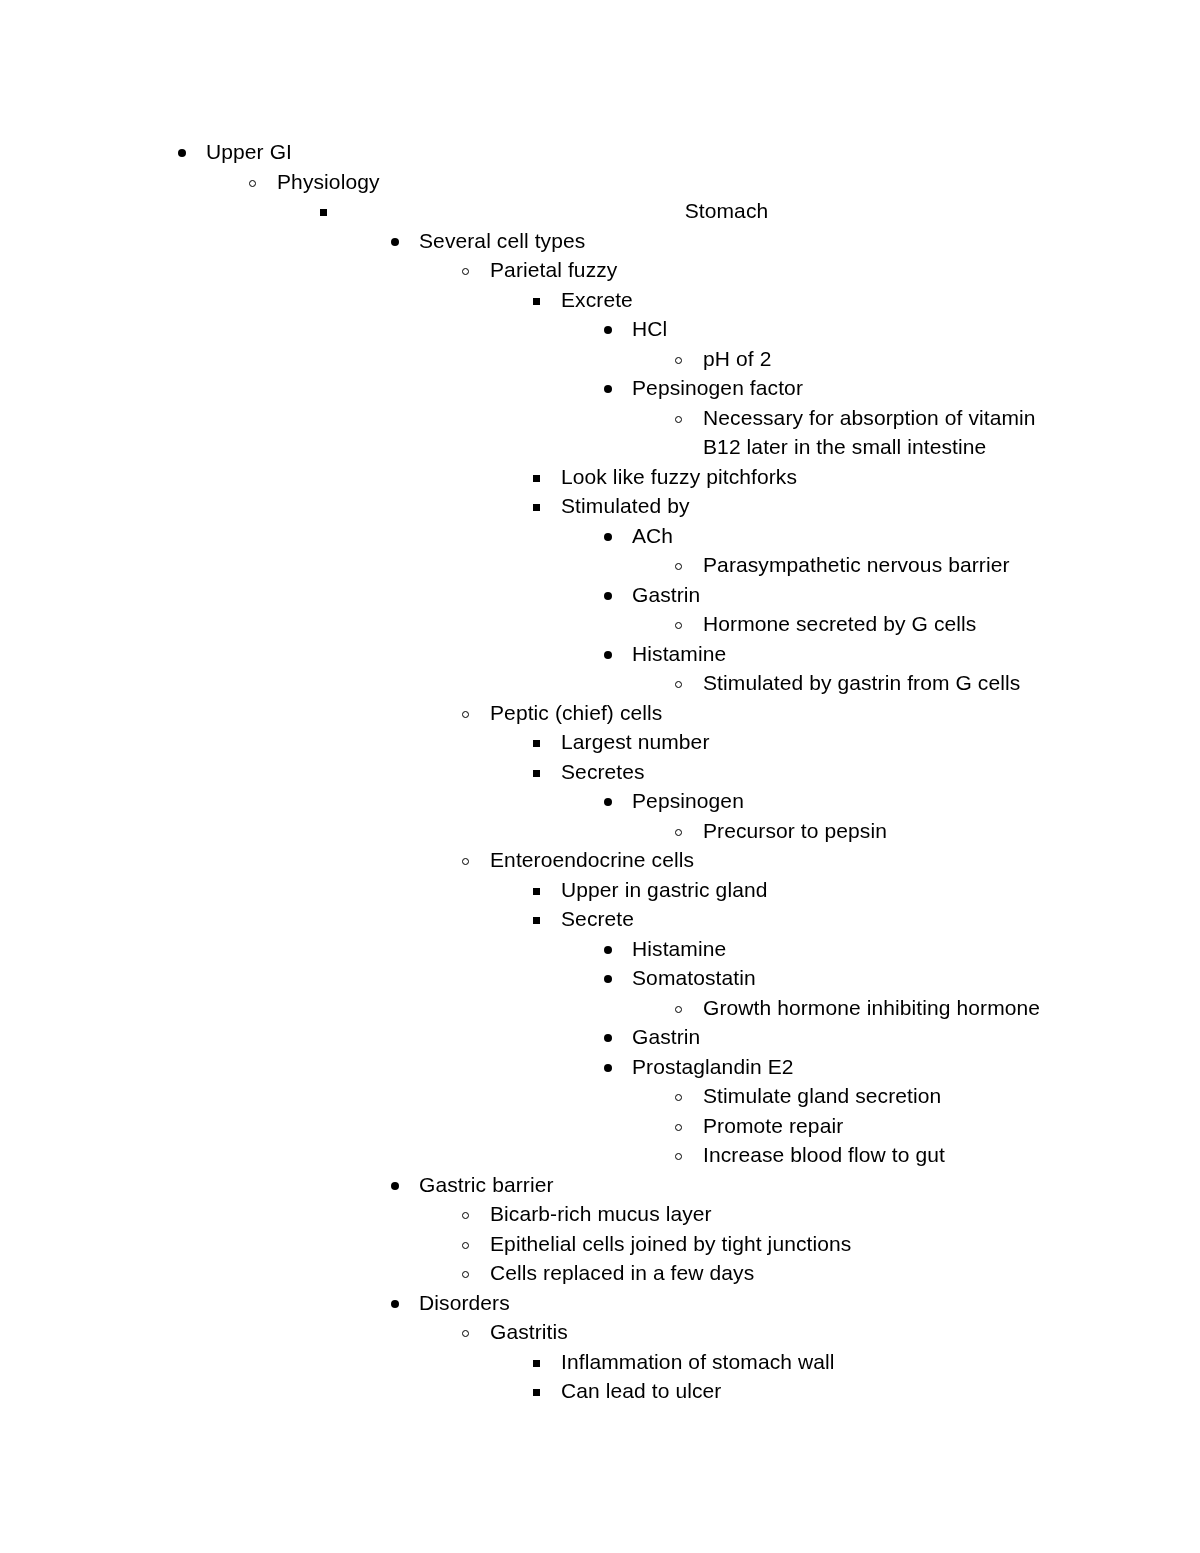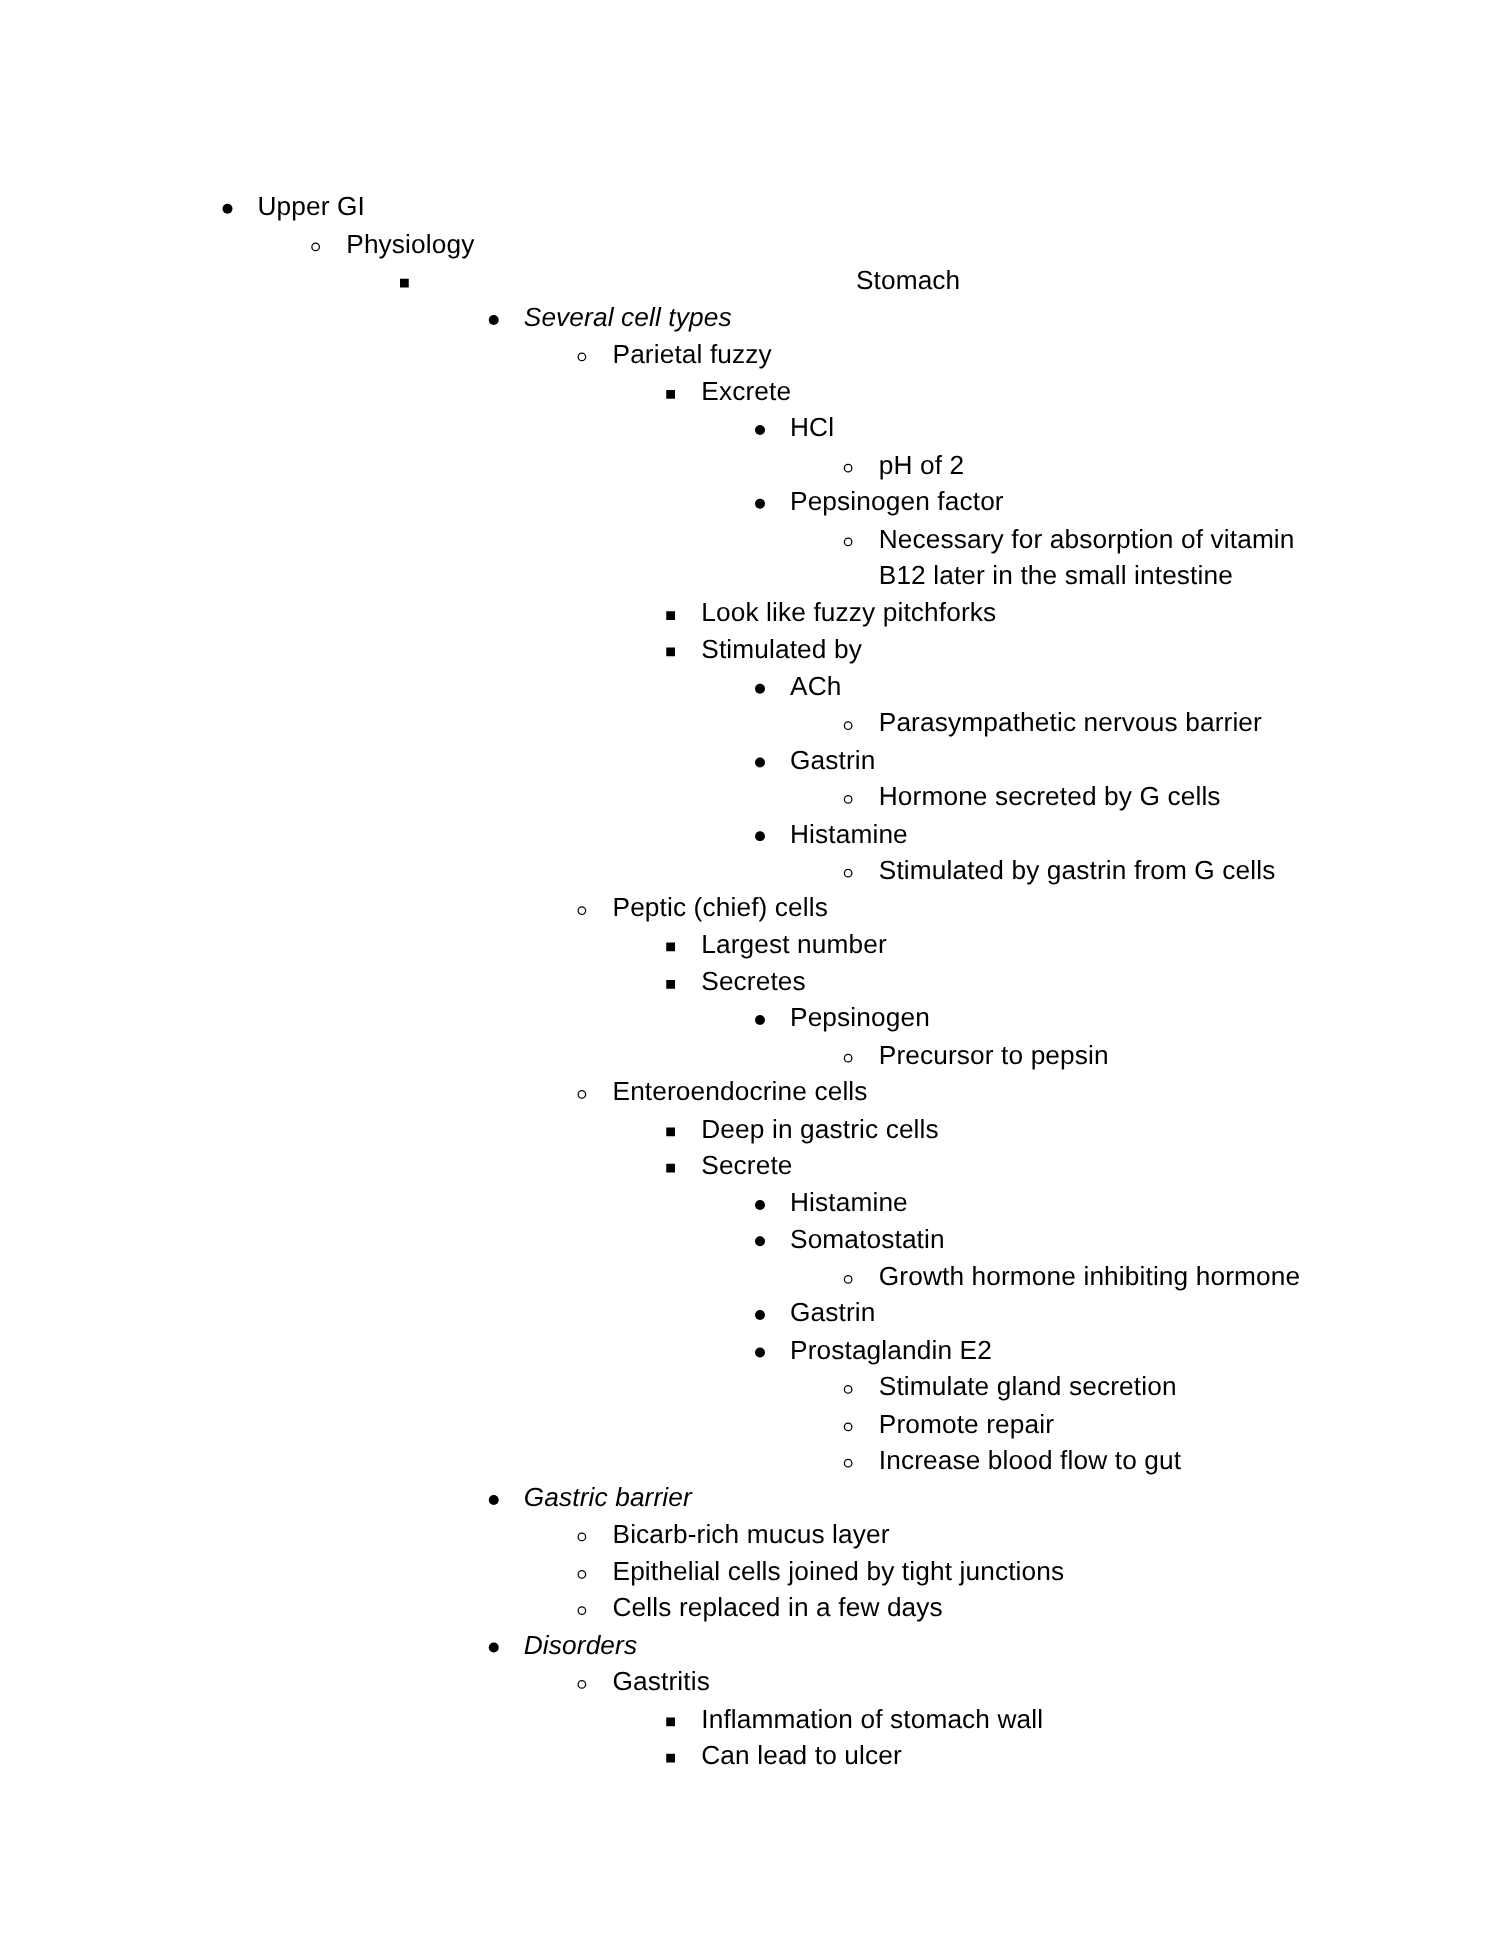--- a/index.html
+++ b/index.html
@@ -20,21 +20,21 @@
     position: relative;
     width: 1200px;
     height: 1553px;
     background: #ffffff;
     overflow: hidden;
   }
 
   #outline {
     position: absolute;
     left: 0;
-    top: 151px;
+    top: 137px;
     width: 1105px;
   }
 
   .outline-item {
     position: relative;
     font-size: 21px;
     line-height: 29.5px;
     letter-spacing: 0.1px;
     color: #000000;
     min-height: 29.5px;
@@ -84,21 +84,21 @@
   .item-text {
     display: block;
     padding-left: 28px;
     white-space: pre-wrap;
   }
 
   
   .lvl-1 { margin-left: 178px; }
   .lvl-2 { margin-left: 249px; }
   .lvl-3 { margin-left: 320px; text-align: center; }
-  .lvl-4 { margin-left: 391px; font-style: italic; }
+  .lvl-4 { margin-left: 391px; }
   .lvl-5 { margin-left: 462px; }
   .lvl-6 { margin-left: 533px; }
   .lvl-7 { margin-left: 604px; }
   .lvl-8 { margin-left: 675px; }
 
   
   .wrap-b12 .item-text { max-width: 352px; }
 </style>
 </head>
 <body>
@@ -196,21 +196,21 @@
       <div class="outline-item lvl-8">
         <span class="bullet circle"></span>
         <span class="item-text">Precursor to pepsin</span>
       </div>
       <div class="outline-item lvl-5">
         <span class="bullet circle"></span>
         <span class="item-text">Enteroendocrine cells</span>
       </div>
       <div class="outline-item lvl-6">
         <span class="bullet square"></span>
-        <span class="item-text">Deep in gastric cells</span>
+        <span class="item-text">Upper in gastric gland</span>
       </div>
       <div class="outline-item lvl-6">
         <span class="bullet square"></span>
         <span class="item-text">Secrete</span>
       </div>
       <div class="outline-item lvl-7">
         <span class="bullet disc"></span>
         <span class="item-text">Histamine</span>
       </div>
       <div class="outline-item lvl-7">

